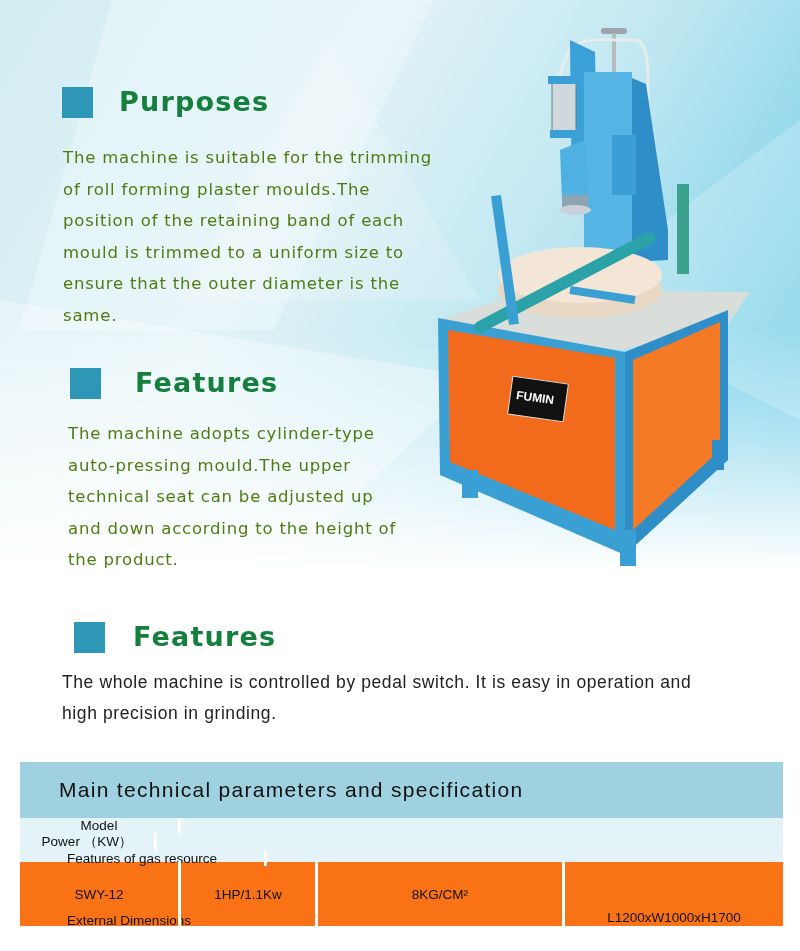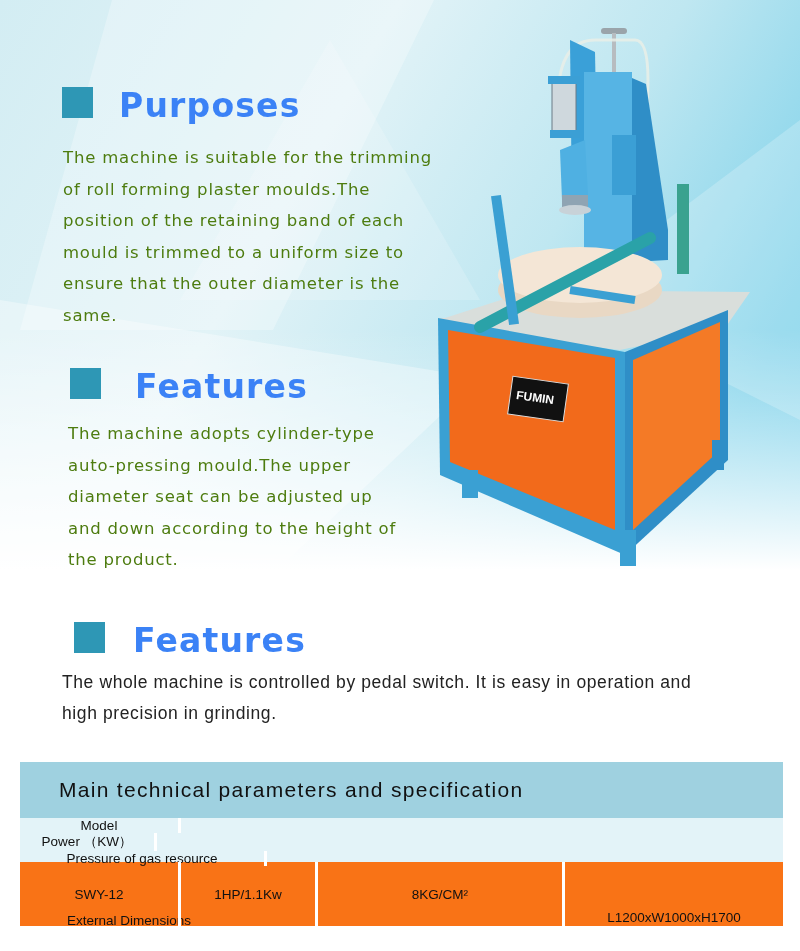--- a/index.html
+++ b/index.html
@@ -12,21 +12,21 @@
       linear-gradient(180deg, rgba(255,255,255,0) 0%, rgba(255,255,255,0) 55%, #ffffff 95%),
       linear-gradient(120deg, #d3edf3 0%, #e2f3f7 35%, #bfe7f1 60%, #7fd2ea 85%, #6ccbe8 100%);
   }
   .bg .tri { position: absolute; background: rgba(255,255,255,0.28); }
   .bg .t1 { left: 20px; top: 0; width: 460px; height: 330px; clip-path: polygon(20% 0, 90% 0, 55% 100%, 0 100%); }
   .bg .t2 { left: 180px; top: 40px; width: 300px; height: 260px; clip-path: polygon(50% 0, 100% 100%, 0 100%); background: rgba(255,255,255,0.18); }
   .bg .t3 { left: 0; top: 300px; width: 480px; height: 260px; clip-path: polygon(0 0, 100% 30%, 60% 100%, 0 100%); background: rgba(255,255,255,0.35); }
   .bg .t4 { left: 560px; top: 120px; width: 240px; height: 300px; clip-path: polygon(100% 0, 100% 100%, 0 60%); background: rgba(255,255,255,0.22); }
 
   .section-marker { position: absolute; width: 31px; height: 31px; background: #2e97b5; }
-  .section-title { position: absolute; font-family: "DejaVu Sans", sans-serif; font-weight: bold; font-size: 33px; letter-spacing: 1.2px; color: #3b82f6; }
+  .section-title { position: absolute; font-family: "DejaVu Sans", sans-serif; font-weight: bold; font-size: 27px; letter-spacing: 1.2px; color: #15803d; }
   .body-text { position: absolute; font-size: 16.5px; line-height: 31.5px; letter-spacing: 0.8px; color: #4d7c0f; }
   .body-text span { display: block; white-space: nowrap; }
   .op-text { position: absolute; font-family: "Liberation Sans", sans-serif; font-size: 17.5px; line-height: 31px; letter-spacing: 0.6px; color: #222; }
   .op-text span { display: block; white-space: nowrap; }
 
   
   .machine { position: absolute; left: 420px; top: 0; width: 380px; height: 580px; }
 
   
   .spec { position: absolute; left: 20px; top: 762px; width: 763px; height: 146px; }
@@ -60,21 +60,21 @@
   <span>mould is trimmed to a uniform size to</span>
   <span>ensure that the outer diameter is the</span>
   <span>same.</span>
 </div>
 
 <div class="section-marker" style="left:70px; top:368px;"></div>
 <div class="section-title" style="left:128px; top:367px;margin-left:7px;">Features</div>
 <div class="body-text" style="left:68px; top:418px;">
   <span>The machine adopts cylinder-type</span>
   <span>auto-pressing mould.The upper</span>
-  <span>diameter seat can be adjusted up</span>
+  <span>technical seat can be adjusted up</span>
   <span>and down according to the height of</span>
   <span>the product.</span>
 </div>
 
 <div class="section-marker" style="left:74px; top:622px;"></div>
 <div class="section-title" style="left:133px; top:621px;">Features</div>
 <div class="op-text" style="left:62px; top:667px;">
   <span>The whole machine is controlled by pedal switch. It is easy in operation and</span>
   <span>high precision in grinding.</span>
 </div>
@@ -118,21 +118,21 @@
 
   <rect x="90" y="380" width="56" height="38" fill="#111" stroke="#ddd" stroke-width="1" transform="rotate(8 118 399)"></rect>
   <text x="96" y="402" font-family="Liberation Sans, sans-serif" font-size="12" font-weight="bold" fill="#ffffff" transform="rotate(8 118 399)">FUMIN</text>
 </svg>
 
 <div class="spec">
   <div class="spec-title">Main technical parameters and specification</div>
   <div class="spec-row head">
     <div class="cell c0">Model</div>
     <div class="cell c1">Power （KW）</div>
-    <div class="cell c2">Pressure of gas resource</div>
+    <div class="cell c2">Features of gas resource</div>
     <div class="cell c3">External Dimensions</div>
   </div>
   <div class="spec-row data">
     <div class="cell c0">SWY-12</div>
     <div class="cell c1">1HP/1.1Kw</div>
     <div class="cell c2">8KG/CM²</div>
     <div class="cell c3">L1200xW1000xH1700</div>
   </div>
 </div>
 

